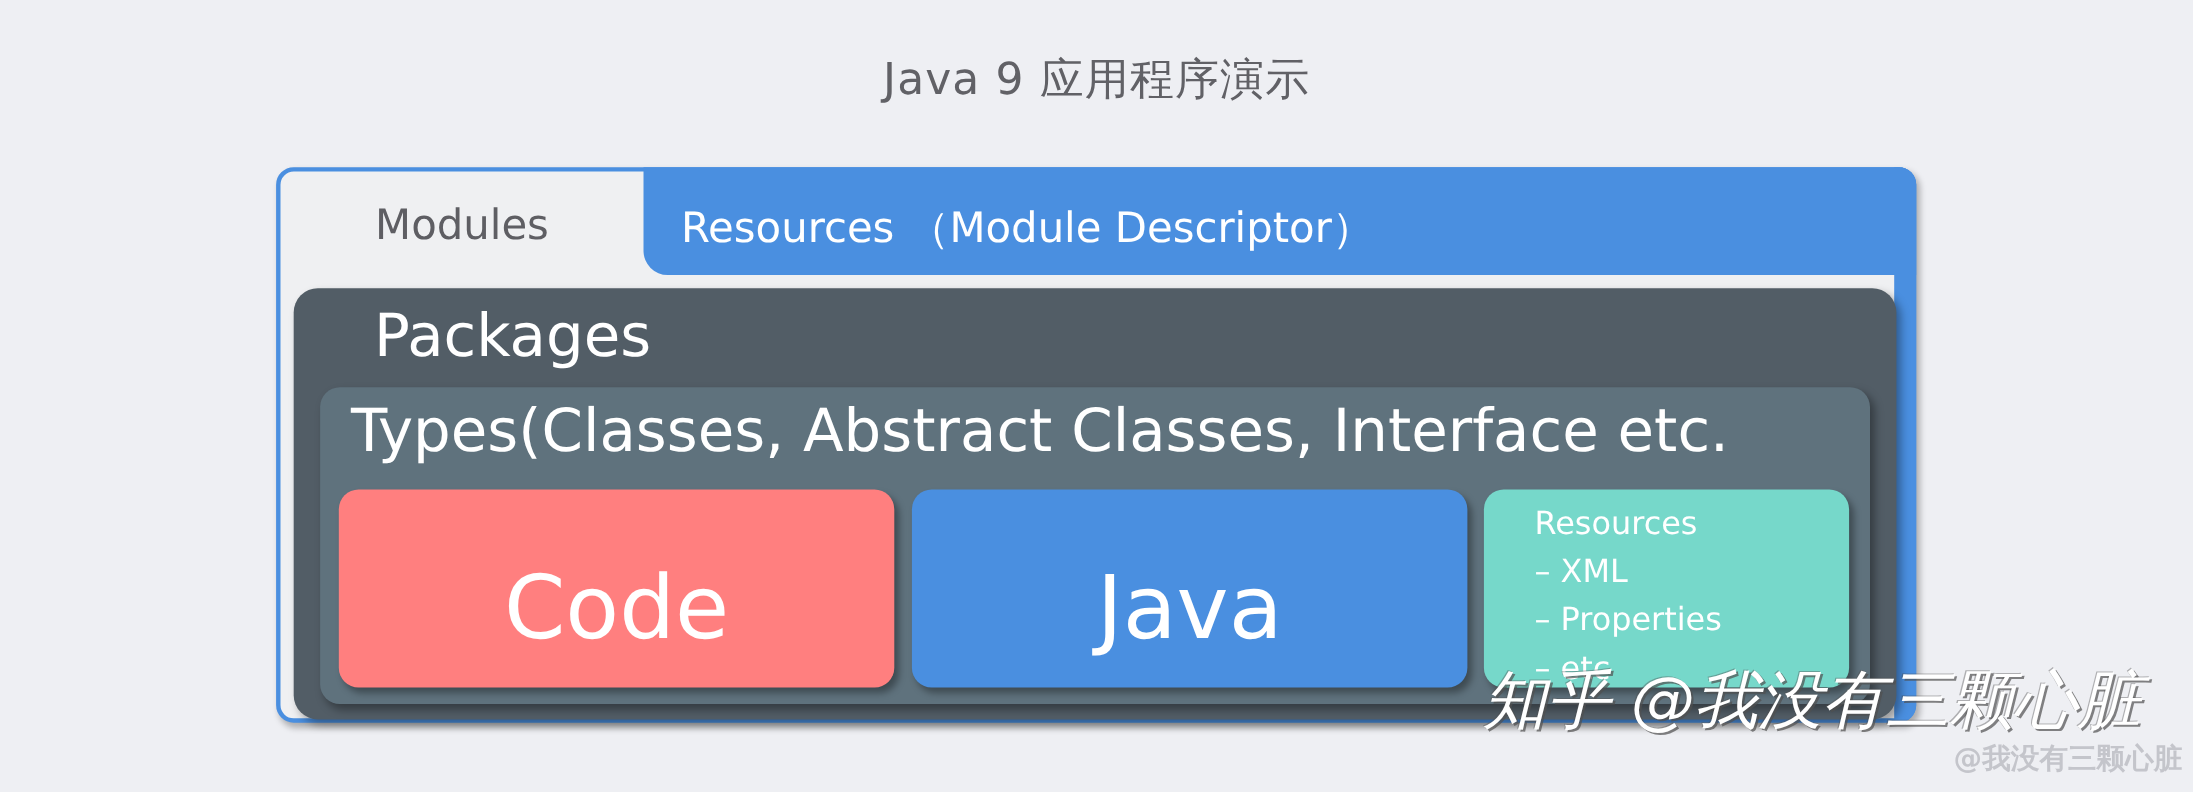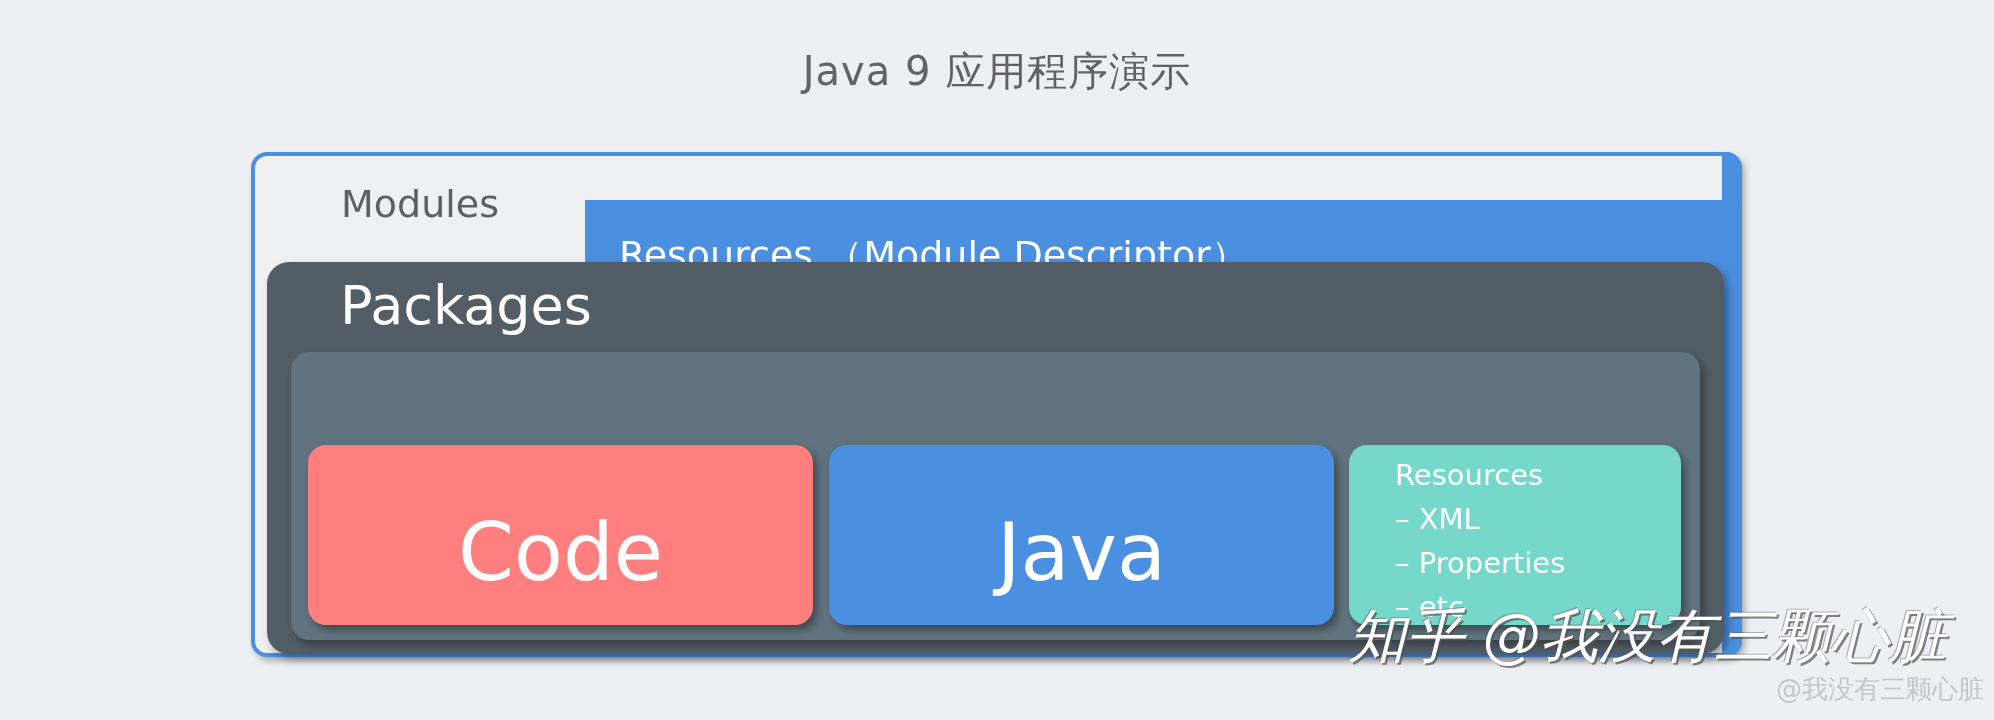--- a/index.html
+++ b/index.html
@@ -23,21 +23,21 @@
     .module-right-strip {
       position: absolute; left: 1722px; top: 152px; width: 20px; height: 505px;
       background: #4a8fe0; border-radius: 0 16px 16px 0;
     }
     .modules-label {
       position: absolute; left: 255px; top: 182px; width: 330px;
       text-align: center; font-size: 38px; color: #5e5e63;
     }
     .resources-band {
       position: absolute; left: 585px; top: 152px; width: 1157px; height: 98px;
-      background: #4a8fe0; border-radius: 0 16px 0 22px; margin-top: 48px;
+      background: #4a8fe0; border-radius: 0 16px 0 22px;
     }
     .resources-band-label {
       position: absolute; left: 34px; top: 30px; font-size: 38px; color: #ffffff;
       white-space: nowrap;
     }
 
     .packages-box {
       position: absolute; left: 267px; top: 262px; width: 1457px; height: 392px;
       background: #525d66; border-radius: 22px;
       box-shadow: 4px 5px 8px rgba(0,0,0,0.35);
@@ -73,21 +73,21 @@
     .res-line { font-size: 29px; line-height: 44px; color: #ffffff; white-space: nowrap; margin-left: 36px; }
 
     .watermark-big {
       position: absolute; left: 1348px; top: 598px; font-size: 58px;
       color: #ffffff; white-space: nowrap;
       text-shadow: 2px 2px 0 rgba(80,80,80,0.7), -1px -1px 0 rgba(80,80,80,0.4);
       font-style: italic;
     }
     .watermark-small {
       position: absolute; right: 10px; top: 672px; font-size: 26px;
-      color: #c4c5cb; white-space: nowrap;
+      color: #c4c5cb; white-space: nowrap; font-weight: bold;
     }
   </style>
 </head>
 <body>
 
 <div class="stage">
 
   <div class="title">Java 9 应用程序演示</div>
 
   <div class="module-box"></div>
@@ -96,20 +96,21 @@
   <div class="modules-label">Modules</div>
 
   <div class="resources-band">
     <span class="resources-band-label">Resources （Module Descriptor）</span>
   </div>
 
   <div class="packages-box">
     <div class="packages-label">Packages</div>
 
     <div class="types-box">
+      <div class="types-label">Types(Classes, Abstract Classes, Interface etc.</div>
 
       <div class="block block-code">
         <span class="block-big-label">Code</span>
       </div>
 
       <div class="block block-data">
         <span class="block-big-label">Java</span>
       </div>
 
       <div class="block block-resources">

